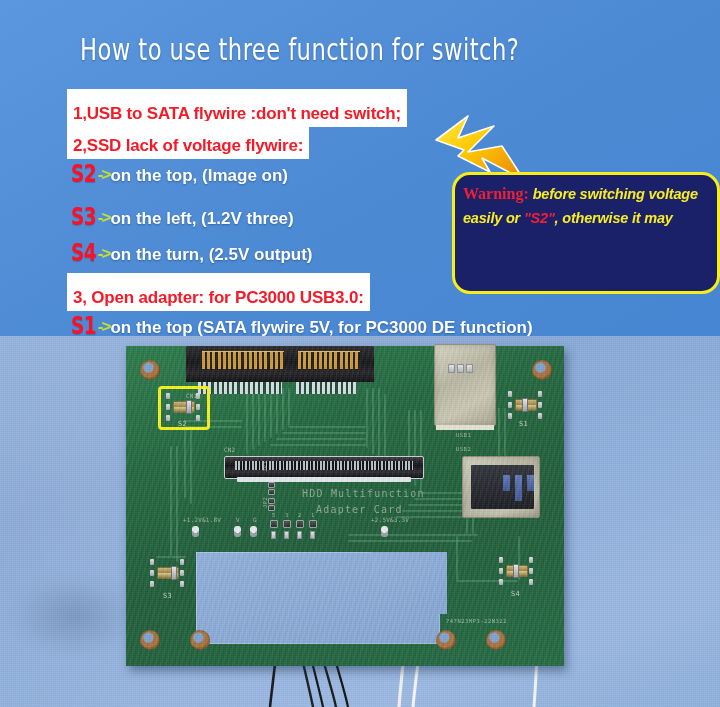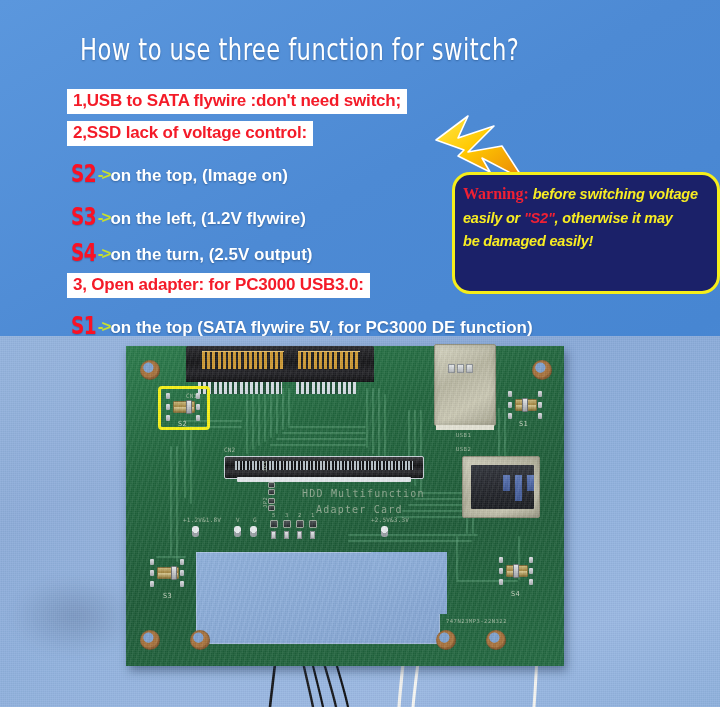--- a/index.html
+++ b/index.html
@@ -30,21 +30,21 @@
   }
 
   
   .band {
     position: absolute;
     background: #ffffff;
     color: #f41b28;
     font-weight: bold;
     font-size: 17px;
     letter-spacing: -0.2px;
-    padding: 3px 6px 4px 6px;
+    padding: 16px 6px 4px 6px;
     white-space: nowrap;
     line-height: 1.05;
   }
   .band.b1 { left: 67px; top: 89px; }
   .band.b2 { left: 67px; top: 121px; }
   .band.b3 { left: 67px; top: 273px; }
 
   
   .sline {
     position: absolute;
@@ -361,28 +361,28 @@
   .wires { position: absolute; left: 0; top: 0; width: 720px; height: 371px; pointer-events: none; }
 </style>
 </head>
 <body>
 
 <div id="page">
 
   <div class="title">How to use three function for switch?</div>
 
   <div class="band b1">1,USB to SATA flywire :don't need switch;</div>
-  <div class="band b2">2,SSD lack of voltage control:</div>
+  <div class="band b2">2,SSD lack of voltage flywire:</div>
   <div class="band b3">3, Open adapter: for PC3000 USB3.0:</div>
 
   <div class="sline l-s2">
     <span class="sname">S2</span><span class="arrow">-&gt;</span><span class="stext">on the top, (Image on)</span>
   </div>
   <div class="sline l-s3">
-    <span class="sname">S3</span><span class="arrow">-&gt;</span><span class="stext">on the left, (1.2V flywire)</span>
+    <span class="sname">S3</span><span class="arrow">-&gt;</span><span class="stext">on the left, (1.2V three)</span>
   </div>
   <div class="sline l-s4">
     <span class="sname">S4</span><span class="arrow">-&gt;</span><span class="stext">on the turn, (2.5V output)</span>
   </div>
   <div class="sline l-s1">
     <span class="sname">S1</span><span class="arrow">-&gt;</span><span class="stext">on the top (SATA flywire 5V, for PC3000 DE function)</span>
   </div>
 
   <svg class="bolt" viewBox="0 0 110 82">
     <defs>
@@ -395,21 +395,20 @@
     <polygon points="8,28 40,4 30,26 66,14 40,40 74,34 96,68 54,46 62,60 30,44 36,38 8,28" fill="url(#boltg)" stroke="#ffffff" stroke-width="1.6" stroke-linejoin="round"></polygon>
   </svg>
 
   <div class="warnbox">
     <div class="wline">
       <span class="wtag">Warning:</span><span> before switching voltage</span>
     </div>
     <div class="wline">
       <span>easily or </span><span class="wquote">"S2"</span><span>, otherwise it may</span>
     </div>
-    <div class="wline">be damaged easily!</div>
   </div>
 
   <div class="photo">
     <div class="shadow-smudge"></div>
 
     <svg class="wires">
       <g fill="none" stroke-linecap="round">
         <path d="M290,182 C288,230 282,260 278,300 C274,340 272,352 270,371" stroke="#15161a" stroke-width="2.6"></path>
         <path d="M417,182 C416,235 408,265 405,305 C402,340 400,356 399,371" stroke="#f2f2ef" stroke-width="3.2"></path>
         <path d="M430,182 C432,240 424,270 420,310 C416,344 414,358 413,371" stroke="#f7f7f4" stroke-width="3.0"></path>

